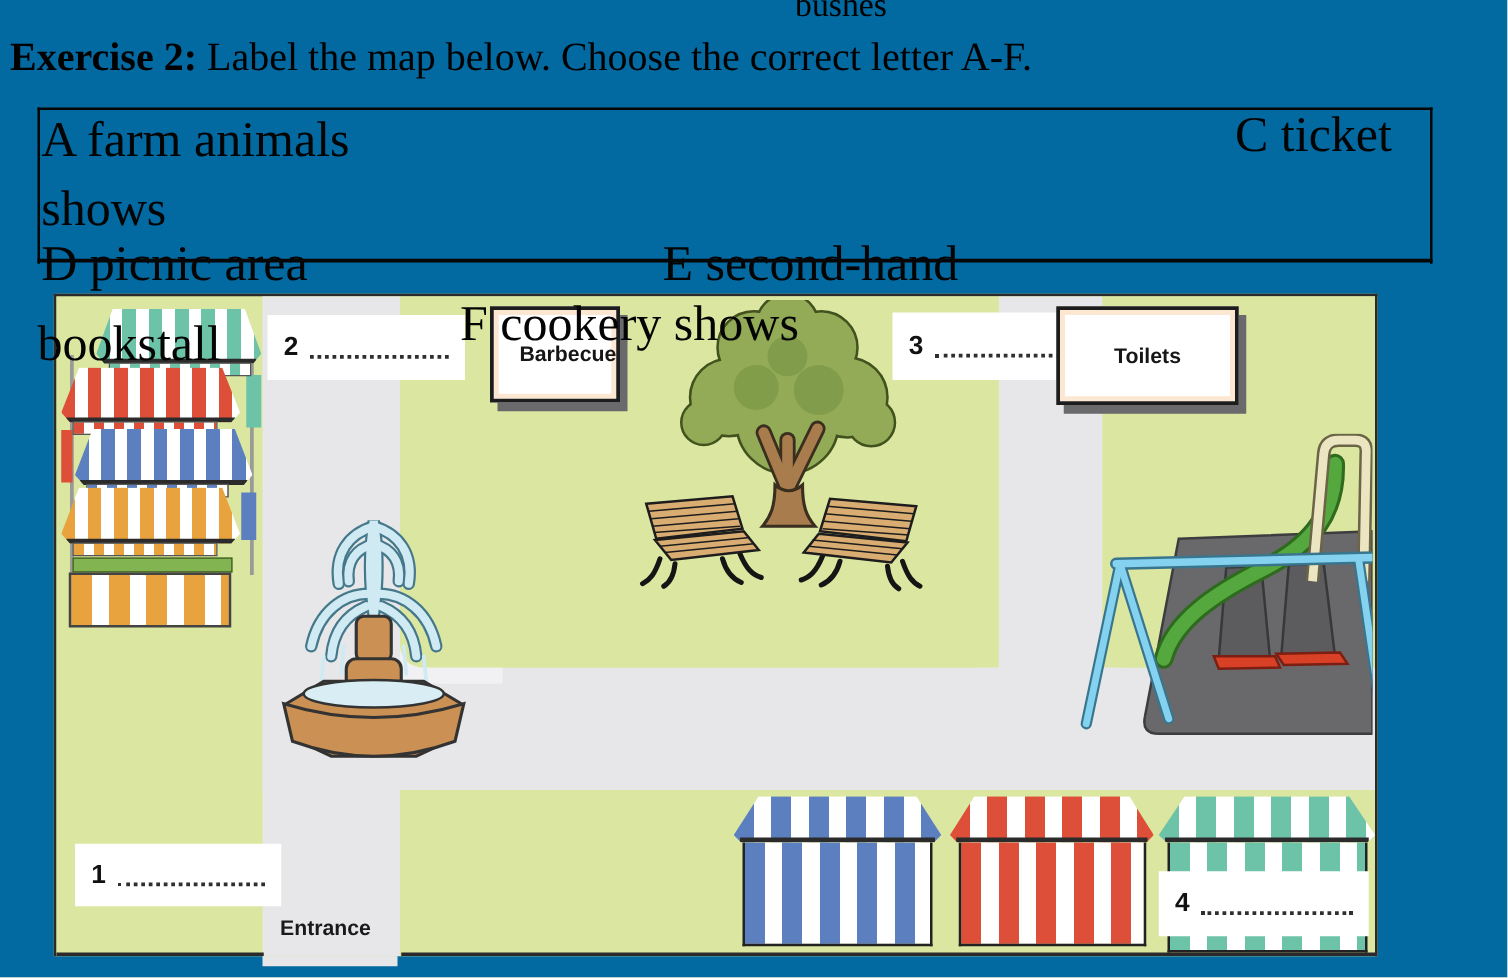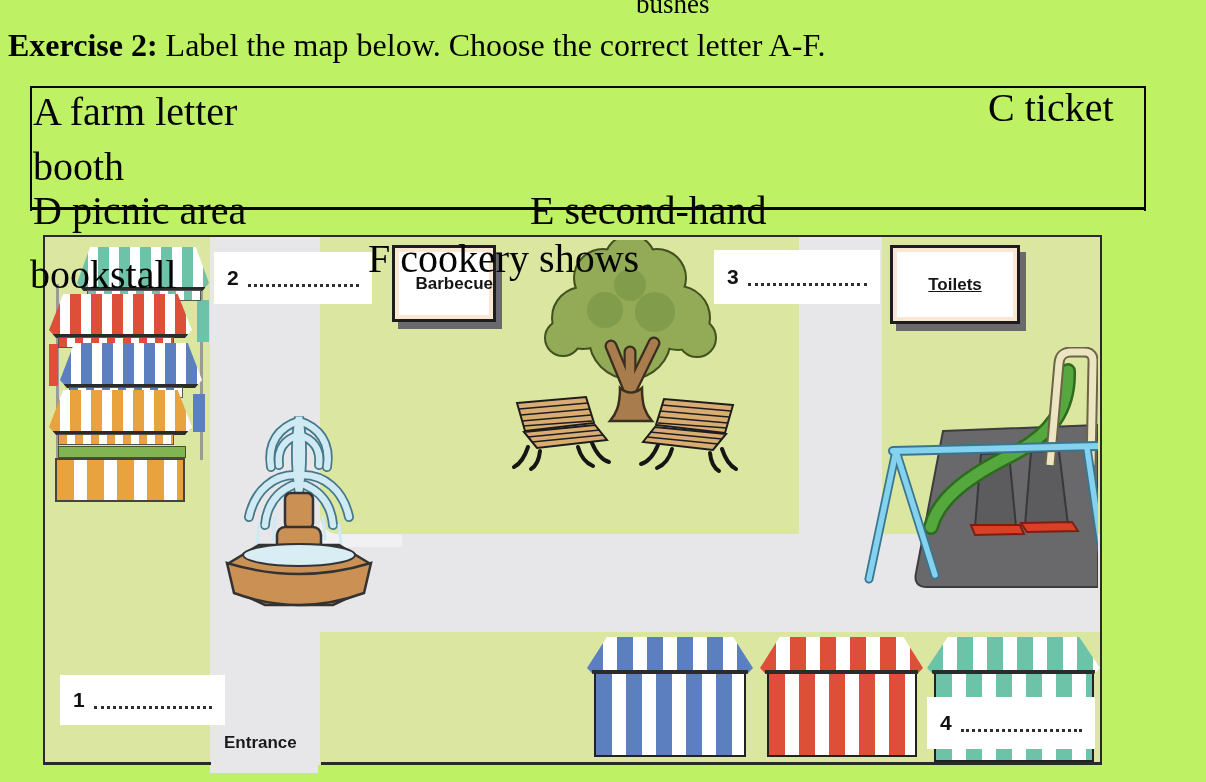--- a/index.html
+++ b/index.html
@@ -1,16 +1,16 @@
 <!DOCTYPE html>
 <html><head>
 <meta charset="utf-8">
 <style>
   html,body{margin:0;padding:0;background:#fff;}
-  .page{position:relative;width:1206px;height:782px;background:#bef264;overflow:hidden;
+  .page{position:relative;width:1206px;height:782px;background:#0369a1;overflow:hidden;
         font-family:"Liberation Serif",serif;color:#000;}
   .ser{position:absolute;font-family:"Liberation Serif",serif;font-size:40px;line-height:1;
        white-space:nowrap;color:#040404;z-index:5;}
   .bold{font-weight:bold;}
   .bushes{position:absolute;left:636px;top:-11px;font-size:27px;z-index:5;}
   .heading{position:absolute;left:8px;top:27px;font-size:32px;z-index:5;white-space:nowrap;}
   .options-box{position:absolute;left:30px;top:86px;width:1112px;height:123px;
        border:2px solid #060606;border-bottom:none;z-index:2;background:transparent;}
   .strike-line{position:absolute;left:30px;top:207px;width:1116px;height:3px;background:#060606;z-index:6;}
   
@@ -61,23 +61,23 @@
 </head>
 <body>
 
 <div class="page">
 
   <div class="bushes">bushes</div>
 
   <div class="heading"><span class="bold">Exercise 2:</span><span> Label the map below. Choose the correct letter A-F.</span></div>
 
   <div class="options-box"></div>
-  <div class="ser" style="left:33px;top:92px;">A farm letter</div>
+  <div class="ser" style="left:33px;top:92px;">A farm animals</div>
   <div class="ser" style="left:988px;top:88px;">C ticket</div>
-  <div class="ser" style="left:33px;top:147px;">booth</div>
+  <div class="ser" style="left:33px;top:147px;">shows</div>
   <div class="ser" style="left:33px;top:191px;">D picnic area</div>
   <div class="ser" style="left:530px;top:191px;">E second-hand</div>
   <div class="strike-line"></div>
   <div class="ser" style="left:30px;top:241px;margin-top:14px;">bookstall</div>
   <div class="ser" style="left:368px;top:239px;">F cookery shows</div>
 
   <div class="map">
 
     <div class="path" style="left:165px;top:0;width:110px;height:528px;"></div>
     <div class="path" style="left:754px;top:0;width:83px;height:299px;"></div>
@@ -290,21 +290,21 @@
       <span class="dots"></span>
     </div>
     <div class="blank-box" style="left:882px;top:460px;width:168px;height:52px;">
       <span>4</span>
       <span class="dots"></span>
     </div>
 
     <div class="label-box" style="left:347px;top:8px;width:104px;height:77px;justify-content:flex-end;">
       <span>Barbecue</span>
     </div>
-    <div class="label-box" style="left:845px;top:8px;width:130px;height:79px;text-decoration:underline;">
+    <div class="label-box" style="left:800px;top:8px;width:146px;height:79px;">
       <span>Toilets</span>
     </div>
     <div class="map-text" style="left:179px;top:496px;">Entrance</div>
 
     <div class="bborder" style="left:0;width:166px;"></div>
     <div class="bborder" style="left:276px;width:779px;"></div>
   </div>
 
   <div class="entrance-tab"></div>
 

